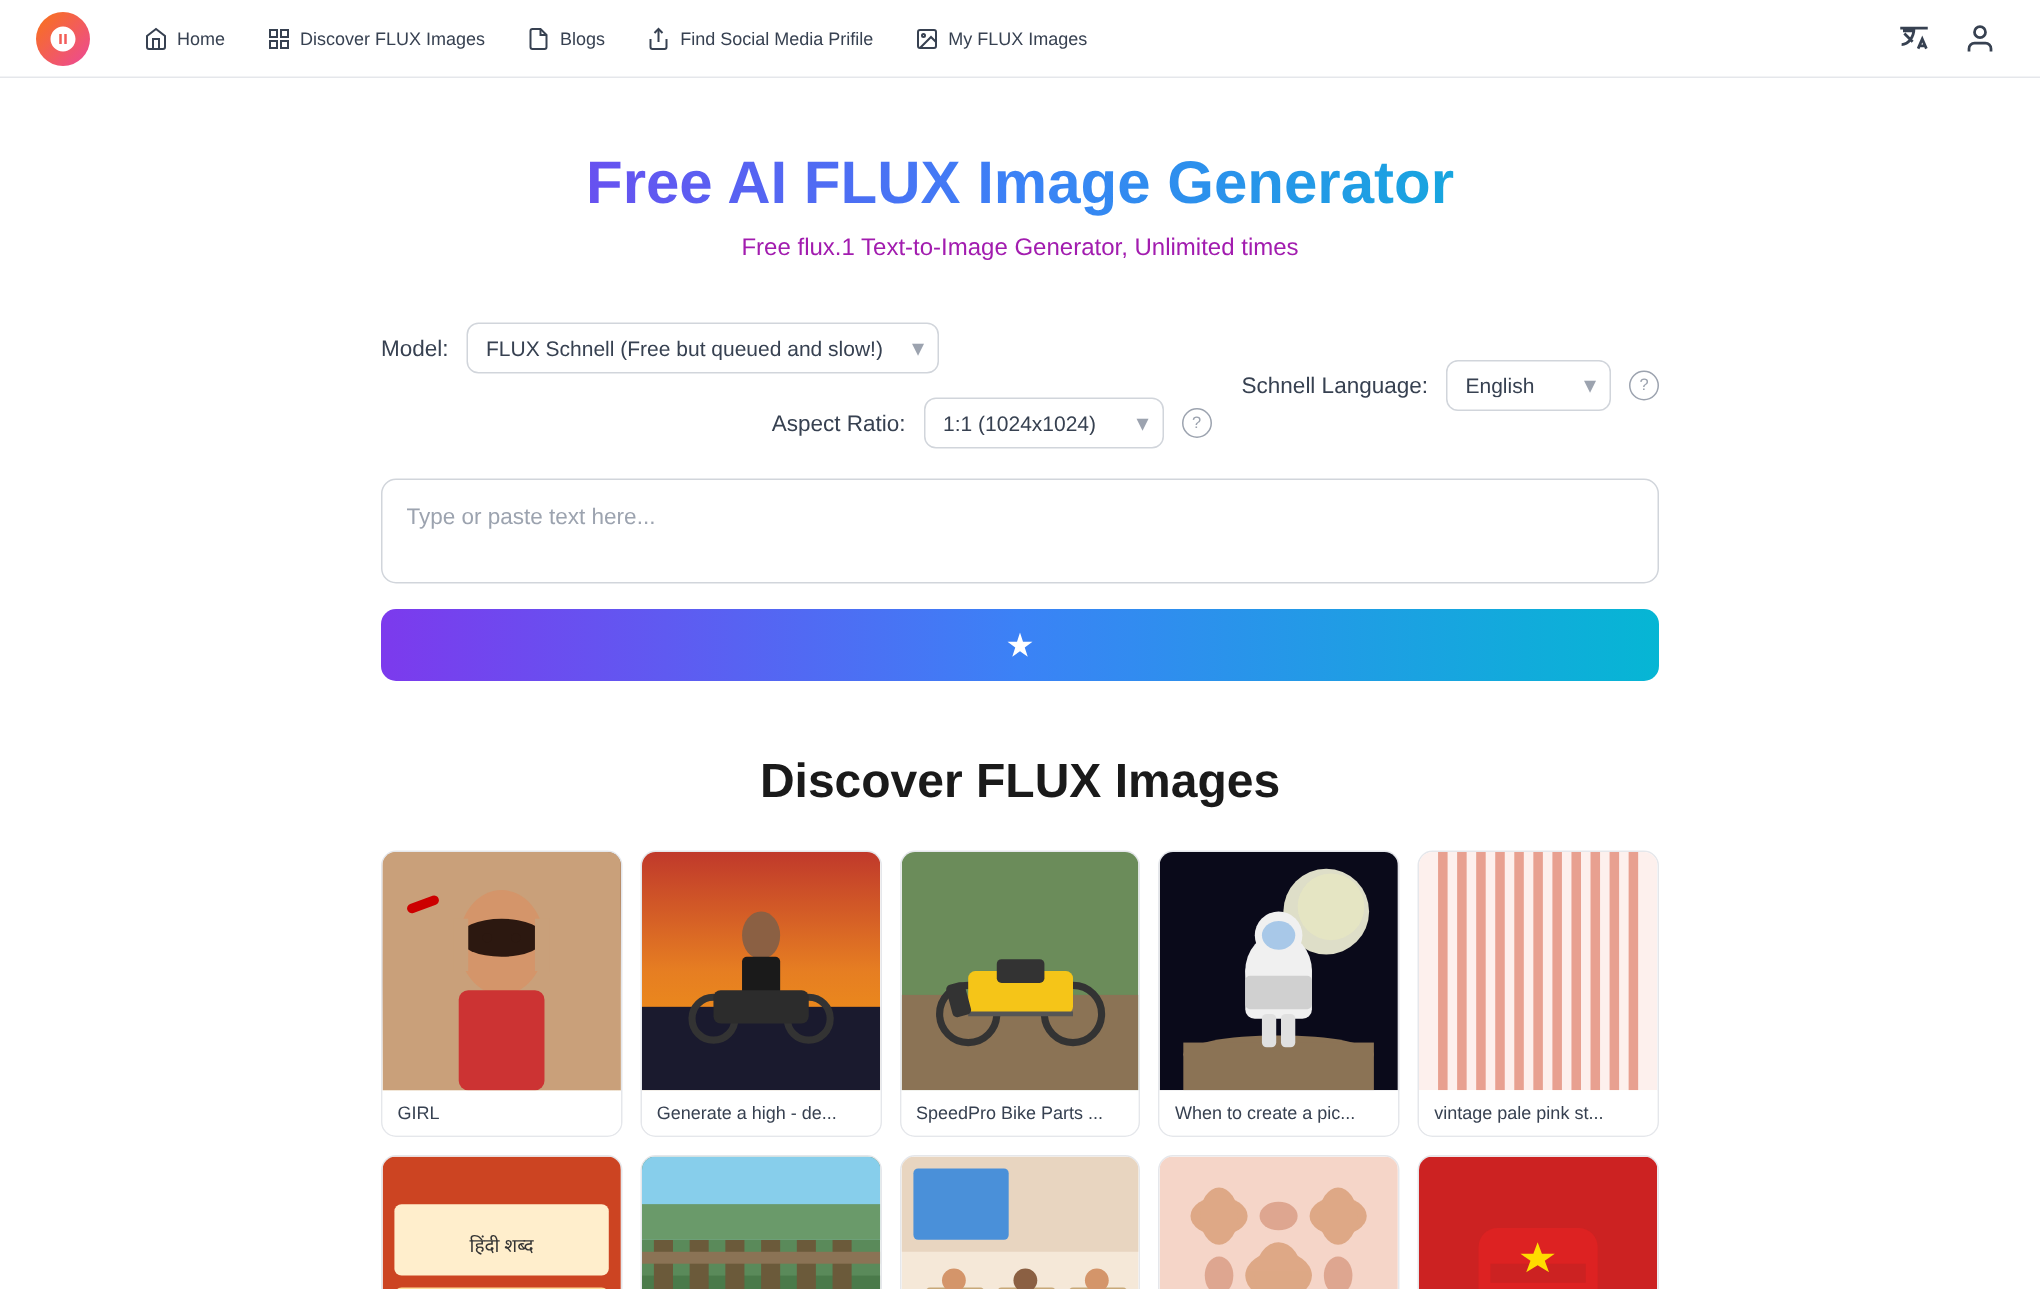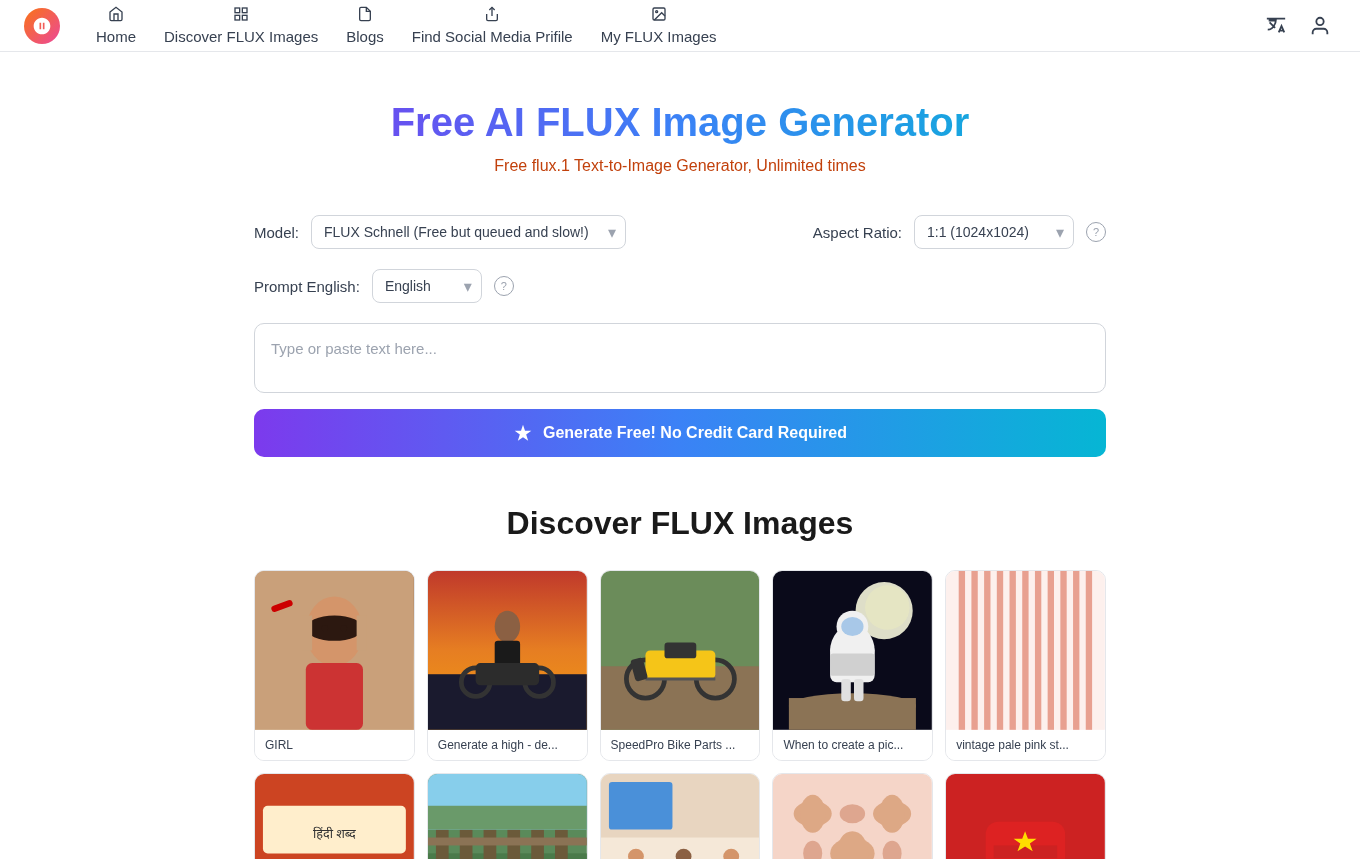--- a/index.html
+++ b/index.html
@@ -15,40 +15,39 @@
       width: 36px; height: 36px; border-radius: 50%;
       background: linear-gradient(135deg, #f97316, #ec4899);
       display: flex; align-items: center; justify-content: center;
       margin-right: 24px; flex-shrink: 0;
     }
     .nav-logo svg { width: 20px; height: 20px; fill: #fff; }
     .nav-links { display: flex; gap: 4px; flex: 1; }
     .nav-link {
       display: flex; align-items: center; gap: 6px;
       padding: 6px 12px; border-radius: 6px; cursor: pointer;
-      font-size: 15px; color: #374151; text-decoration: none;
+      font-size: 12px; color: #374151; text-decoration: none;
       transition: background 0.15s;
-      flex-direction: column;
     }
     .nav-link svg { width: 16px; height: 16px; flex-shrink: 0; }
     .nav-right { display: flex; align-items: center; gap: 12px; margin-left: auto; }
     .nav-right-icon { width: 32px; height: 32px; cursor: pointer; display: flex; align-items: center; justify-content: center; border-radius: 6px; }
 
     
     main { max-width: 900px; margin: 0 auto; padding: 48px 24px 40px; }
 
     .page-title {
       text-align: center; font-size: 40px; font-weight: 700;
       background: linear-gradient(90deg, #7c3aed, #3b82f6, #06b6d4);
       -webkit-background-clip: text; -webkit-text-fill-color: transparent;
       background-clip: text; margin-bottom: 12px;
     }
-    .page-subtitle { text-align: center; color: #c2410c; font-size: 16px; margin-bottom: 40px; }
-
-    .controls { display: flex; flex-direction: column; gap: 20px; margin-bottom: 20px; }
+    .page-subtitle { text-align: center; color: #a21caf; font-size: 16px; margin-bottom: 40px; }
+
+    .controls { display: flex; flex-direction: row; gap: 20px; margin-bottom: 20px; }
 
     .control-row { display: flex; align-items: center; gap: 12px; }
     .control-label { font-size: 15px; font-weight: 500; color: #374151; white-space: nowrap; }
 
     .select-wrapper {
       position: relative; display: inline-flex; align-items: center;
     }
     select {
       appearance: none; background: #fff; border: 1px solid #d1d5db;
       border-radius: 8px; padding: 8px 36px 8px 12px; font-size: 14px;
@@ -211,21 +210,21 @@
             <option>4:3 (1024x768)</option>
             <option>3:4 (768x1024)</option>
           </select>
           <span class="select-arrow">▾</span>
         </div>
         <div class="help-icon">?</div>
       </div>
     </div>
 
     <div class="control-row">
-      <label class="control-label">Prompt English:</label>
+      <label class="control-label">Schnell Language:</label>
       <div class="select-wrapper">
         <select style="min-width:110px;">
           <option>English</option>
           <option>Spanish</option>
           <option>French</option>
           <option>German</option>
           <option>Chinese</option>
         </select>
         <span class="select-arrow">▾</span>
       </div>
@@ -235,21 +234,20 @@
   </div>
 
   
   <textarea placeholder="Type or paste text here..." style=""></textarea>
 
   
   <button class="generate-btn" style="margin-top:12px;">
     <svg width="20" height="20" viewBox="0 0 24 24" fill="currentColor">
       <path d="M12 2l2.4 7.4H22l-6.2 4.5 2.4 7.4L12 17l-6.2 4.3 2.4-7.4L2 9.4h7.6z"></path>
     </svg>
-    <span>Generate Free! No Credit Card Required</span>
   </button>
 
   
   <h2 class="discover-title">Discover FLUX Images</h2>
 
   
   <div class="image-grid">
 
     <div class="image-card">
       <div class="img-sim" style="background: linear-gradient(160deg, #c9a07a 0%, #8b6043 40%, #f0e0c8 70%, #e8d4b8 100%); position:relative;">

